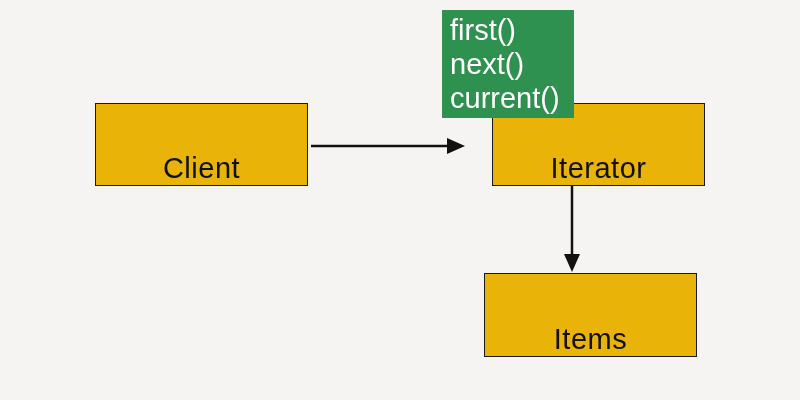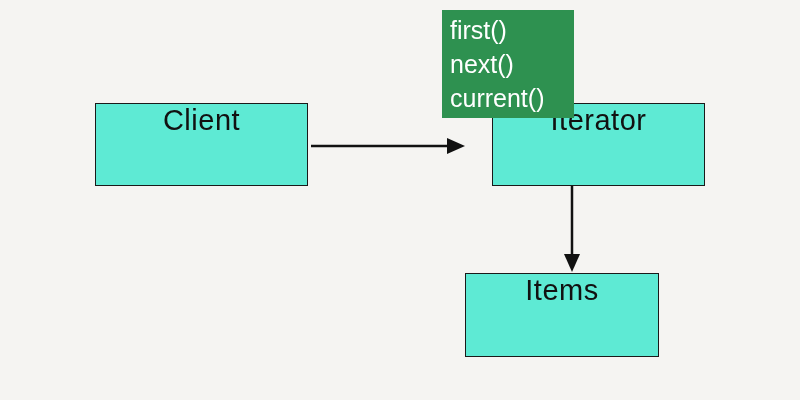--- a/index.html
+++ b/index.html
@@ -13,51 +13,51 @@
     font-family: "Liberation Sans", sans-serif;
     overflow: hidden;
   }
   .canvas {
     position: relative;
     width: 800px;
     height: 400px;
   }
   .node {
     position: absolute;
-    background: #5eead4;
+    background: #eab308;
     border: 1.5px solid #1a1a1a;
     display: flex;
-    align-items: flex-start;
+    align-items: flex-end;
     justify-content: center;
     box-sizing: border-box;
     z-index: 1;
   }
   .node .label {
     font-size: 29px;
     color: #111111;
     letter-spacing: 0.5px;
   }
   .node-client   { left: 95px;  top: 103px; width: 213px; height: 83px; }
   .node-iterator { left: 492px; top: 103px; width: 213px; height: 83px; }
-  .node-items    { left: 465px; top: 273px; width: 194px; height: 84px; }
+  .node-items    { left: 484px; top: 273px; width: 213px; height: 84px; }
 
   .methods-box {
     position: absolute;
     left: 442px;
     top: 10px;
     width: 132px;
     height: 108px;
     background: #2e9150;
     color: #ffffff;
     z-index: 2;
     box-sizing: border-box;
     padding: 3px 0 0 8px;
   }
   .methods-box .method-line {
-    font-size: 25px;
+    font-size: 29px;
     line-height: 34px;
     white-space: nowrap;
   }
   svg.arrows {
     position: absolute;
     left: 0;
     top: 0;
     z-index: 1;
   }
 </style>

